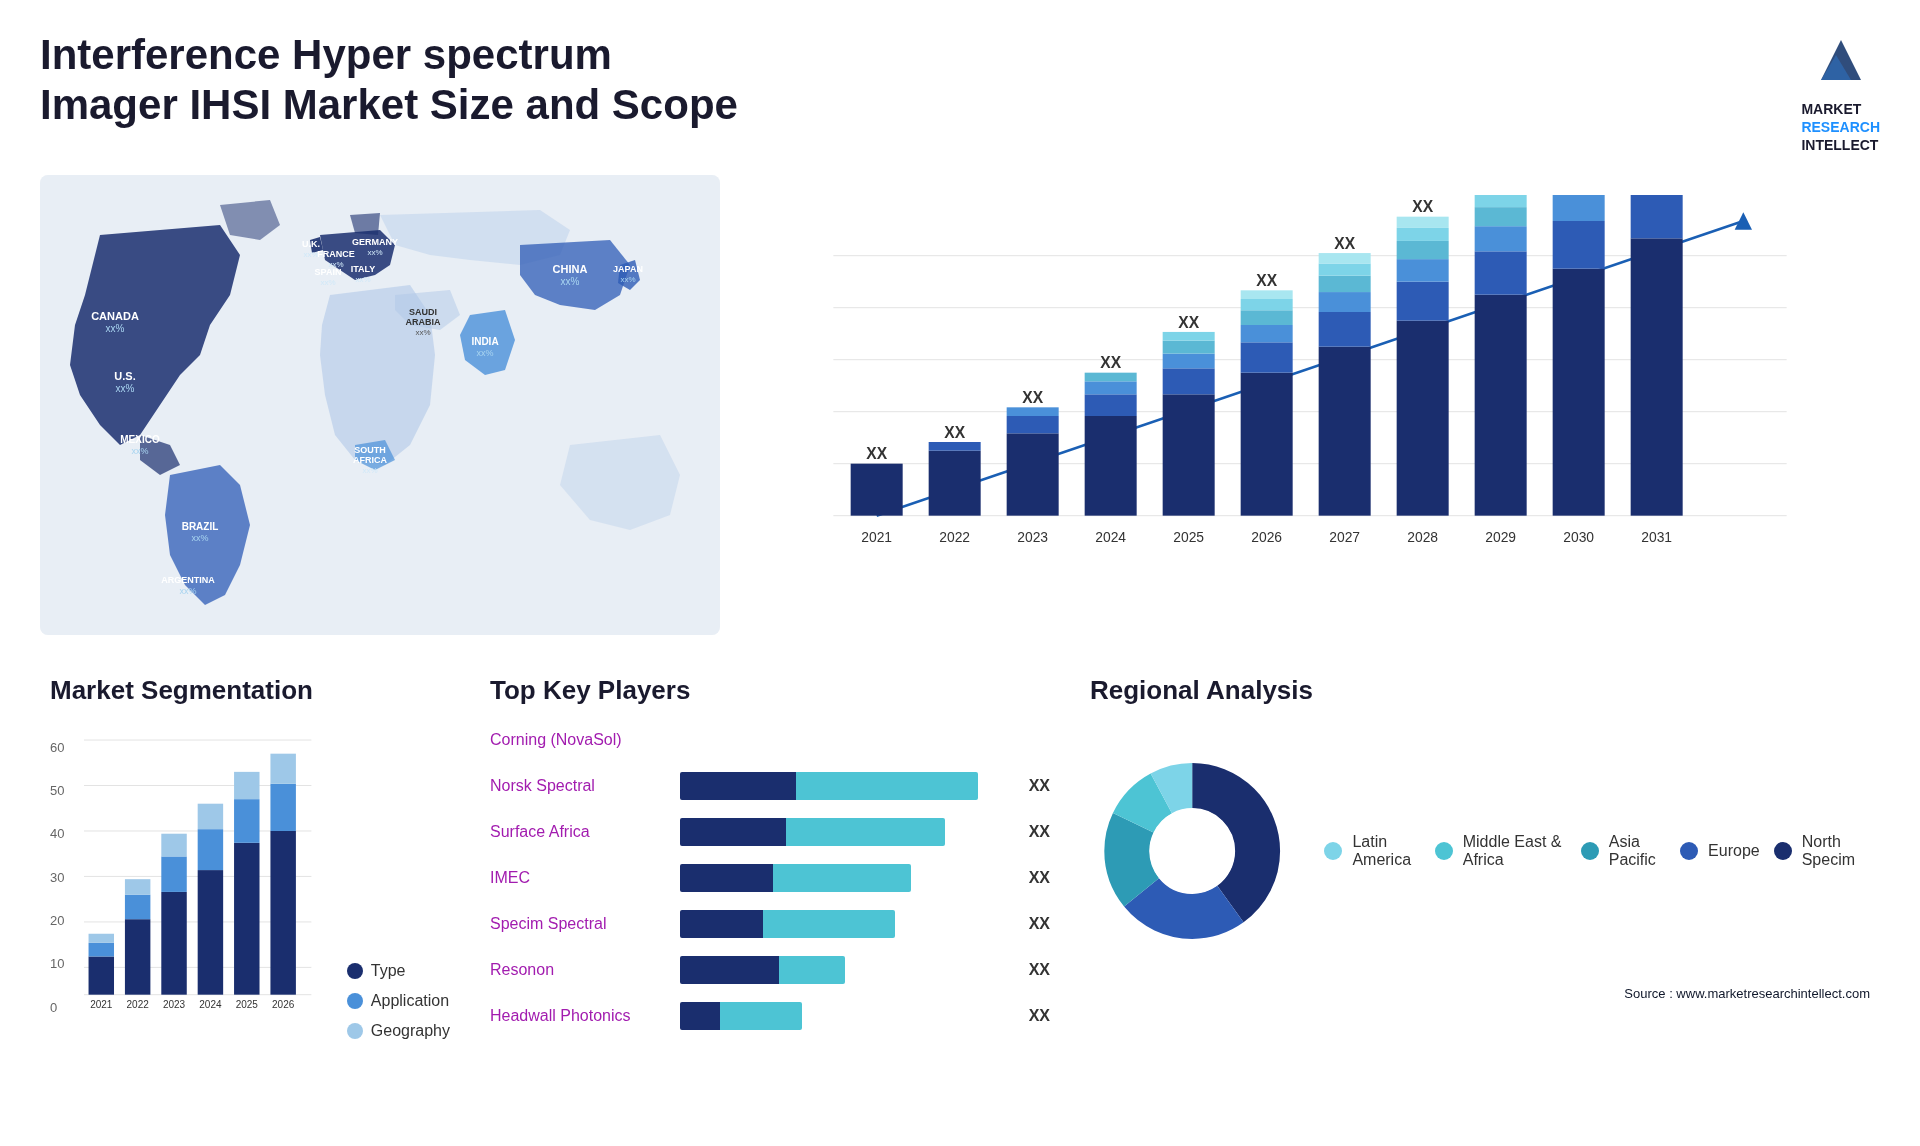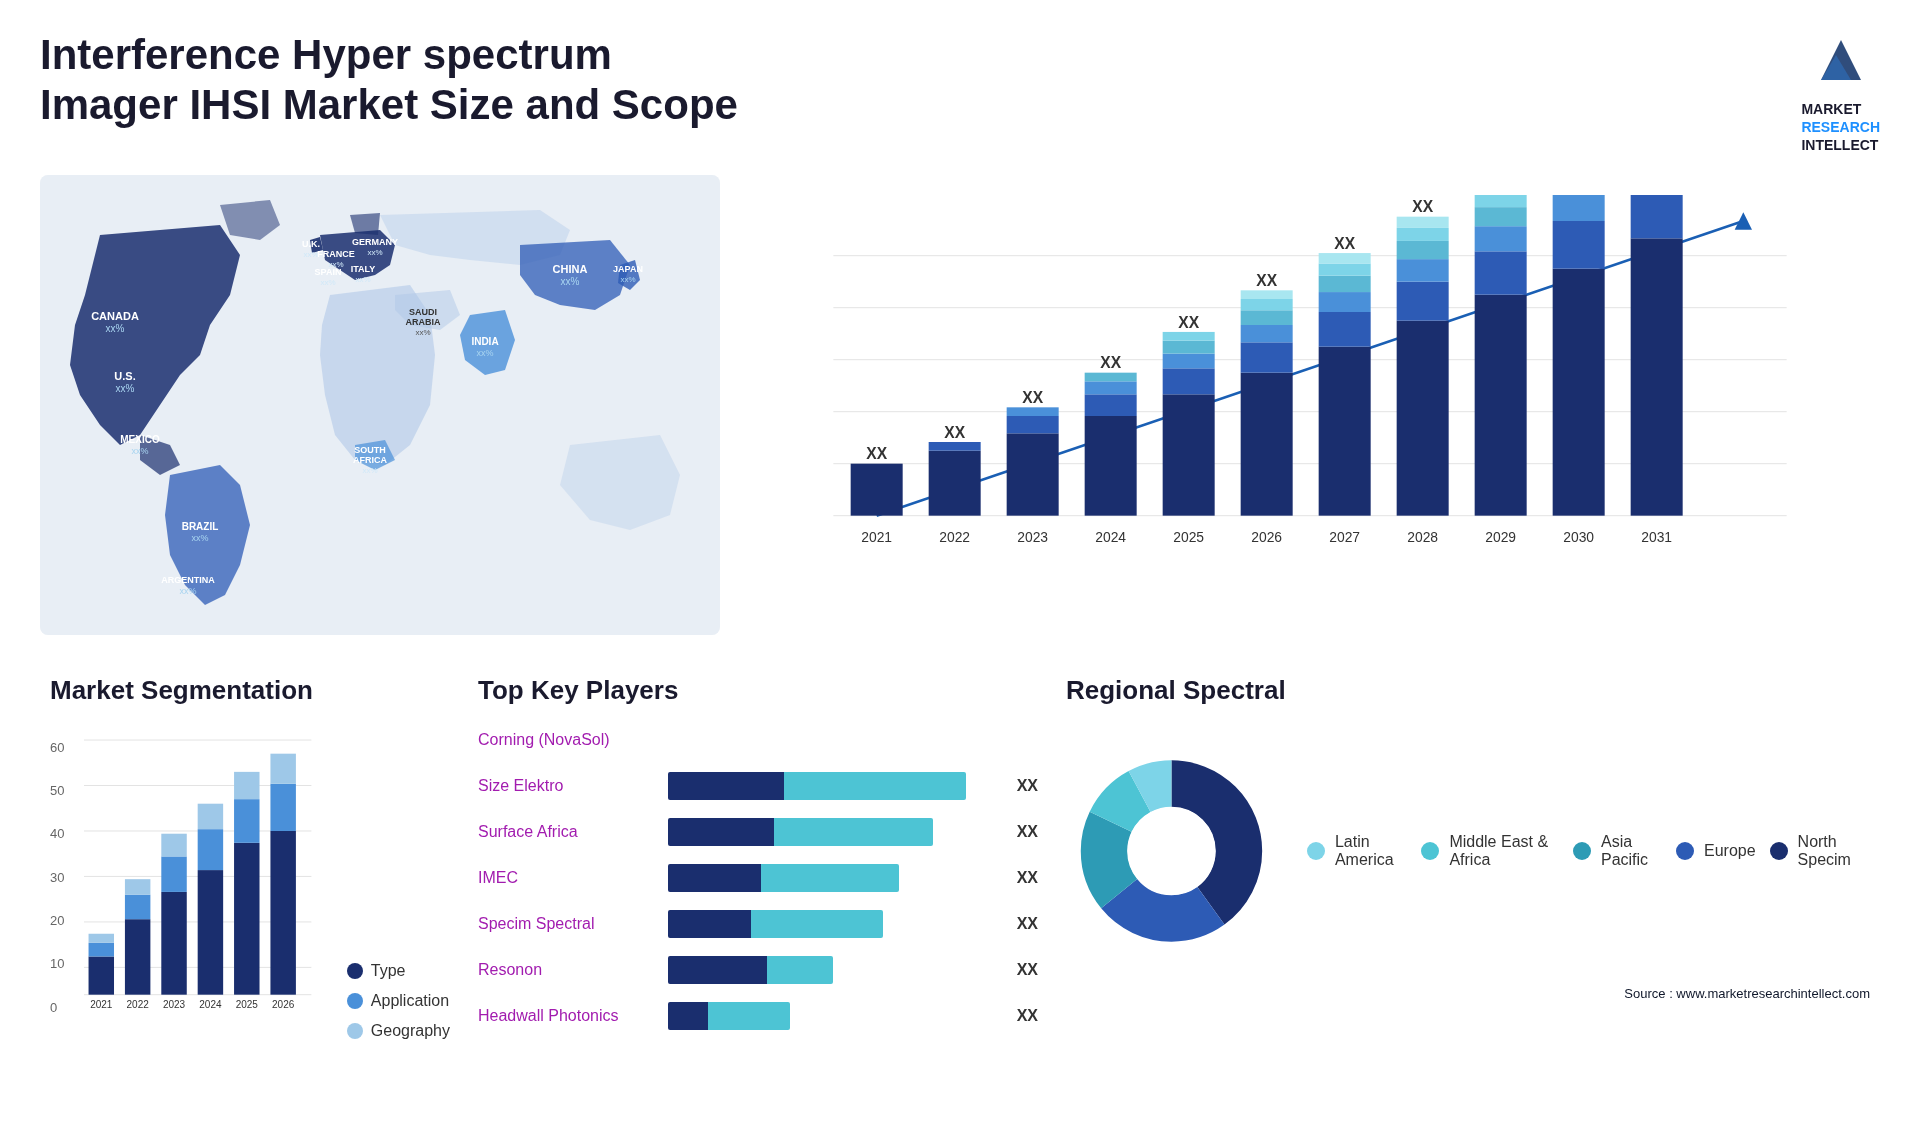--- a/index.html
+++ b/index.html
@@ -76,21 +76,21 @@
     .growth-chart {
       flex: 1;
       height: 460px;
       position: relative;
       padding: 20px 20px 50px 20px;
     }
 
     
     .bottom-content {
       display: flex;
-      gap: 8px;
+      gap: 20px;
       height: 480px;
     }
 
     
     .segmentation {
       flex: 0 0 420px;
       padding: 10px;
     }
     .section-title {
       font-size: 26px;
@@ -488,21 +488,21 @@
       <div class="section-title">Top Key Players</div>
       <div class="players-bars">
 
         <div class="player-row">
           <div class="player-name">Corning (NovaSol)</div>
           <div class="player-bar-container">
           </div>
         </div>
 
         <div class="player-row">
-          <div class="player-name">Size Elektro</div>
+          <div class="player-name">Norsk Spectral</div>
           <div class="player-bar-container">
             <div class="player-bar-dark" style="width:35%;"></div>
             <div class="player-bar-light" style="width:55%;"></div>
           </div>
           <div class="player-xx">XX</div>
         </div>
 
         <div class="player-row">
           <div class="player-name">Surface Africa</div>
           <div class="player-bar-container">
@@ -544,21 +544,21 @@
           <div class="player-bar-container">
             <div class="player-bar-dark" style="width:12%;"></div>
             <div class="player-bar-light" style="width:25%;"></div>
           </div>
           <div class="player-xx">XX</div>
         </div>
       </div>
     </div>
 
     <div class="regional">
-      <div class="section-title">Regional Spectral</div>
+      <div class="section-title">Regional Analysis</div>
       <div class="donut-container">
         <svg width="250" height="250" viewBox="0 0 250 250">
 
           <circle cx="125" cy="125" r="80" fill="none" stroke="#1a2e6e" stroke-width="55" stroke-dasharray="201.06 301.59" stroke-dashoffset="0" transform="rotate(-90 125 125)"></circle>
           <circle cx="125" cy="125" r="80" fill="none" stroke="#2d5bb5" stroke-width="55" stroke-dasharray="120.64 382.01" stroke-dashoffset="-201.06" transform="rotate(-90 125 125)"></circle>
           <circle cx="125" cy="125" r="80" fill="none" stroke="#2d9bb5" stroke-width="55" stroke-dasharray="90.48 412.17" stroke-dashoffset="-321.70" transform="rotate(-90 125 125)"></circle>
           <circle cx="125" cy="125" r="80" fill="none" stroke="#4dc4d4" stroke-width="55" stroke-dasharray="50.27 452.39" stroke-dashoffset="-412.18" transform="rotate(-90 125 125)"></circle>
           <circle cx="125" cy="125" r="80" fill="none" stroke="#7dd4e8" stroke-width="55" stroke-dasharray="40.21 462.44" stroke-dashoffset="-462.44" transform="rotate(-90 125 125)"></circle>
 
           <circle cx="125" cy="125" r="52" fill="white"></circle>

